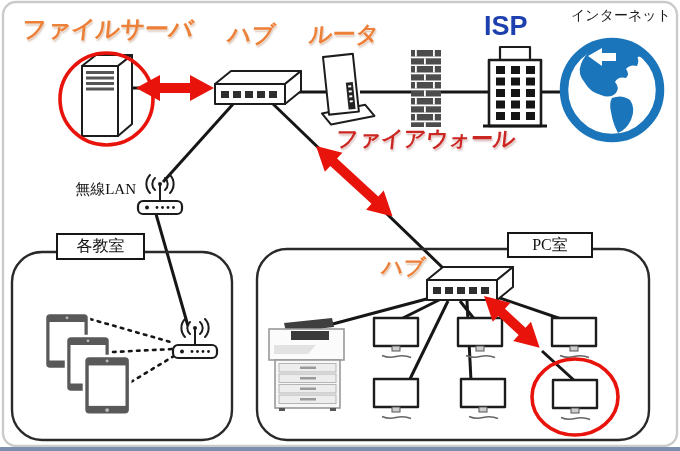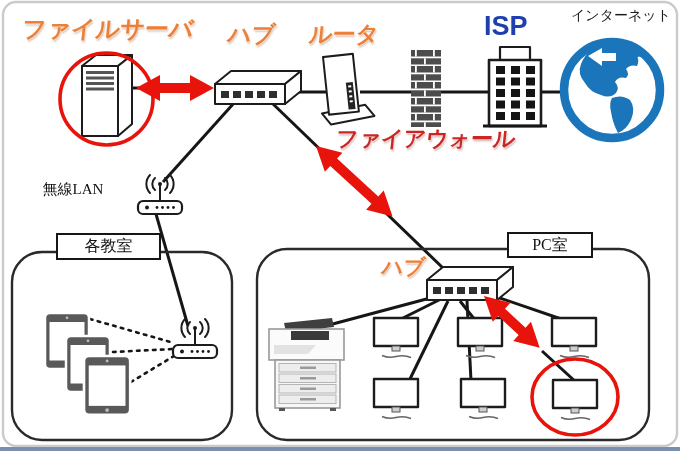--- a/index.html
+++ b/index.html
@@ -193,20 +193,20 @@
     <polygon class="red-fill" points="0,0 24,-13 24,-5 52,-5 52,-13 76,0 52,13 52,5 24,5 24,13"></polygon>
   </g>
 </svg>
 
 <div class="lbl lbl-orange" style="left:22px;top:16px;font-size:24px;">ファイルサーバ</div>
 <div class="lbl lbl-orange" style="left:228px;top:22px;font-size:23px;">ハブ</div>
 <div class="lbl lbl-orange" style="left:309px;top:22px;font-size:23px;">ルータ</div>
 <div class="lbl lbl-red" style="left:336px;top:127px;font-size:22px;">ファイアウォール</div>
 <div class="lbl" style="left:484px;top:12px;font-size:27px;font-weight:800;color:var(--isp-blue);text-align:right;">ISP</div>
 <div class="lbl" style="left:571px;top:8px;font-size:14px;color:#1a1a1a;text-align:right;">インターネット</div>
-<div class="lbl lbl-serif" style="left:10px;top:181px;width:126px;text-align:center;font-size:15px;">
+<div class="lbl lbl-serif" style="left:10px;top:181px;width:126px;text-align:right;font-size:15px;">
   <div>無線LAN</div>
 </div>
-<div class="box-label" style="left:56px;top:233px;width:105px;height:27px;font-size:16px;">各教室</div>
+<div class="box-label" style="left:56px;top:233px;width:89px;height:27px;font-size:16px;">各教室</div>
 <div class="box-label" style="left:507px;top:232px;width:86px;height:26px;font-size:16px;">PC室</div>
 <div class="lbl lbl-orange" style="left:382px;top:255px;font-size:21px;">ハブ</div>
 
 </div>
 
 </body></html>

